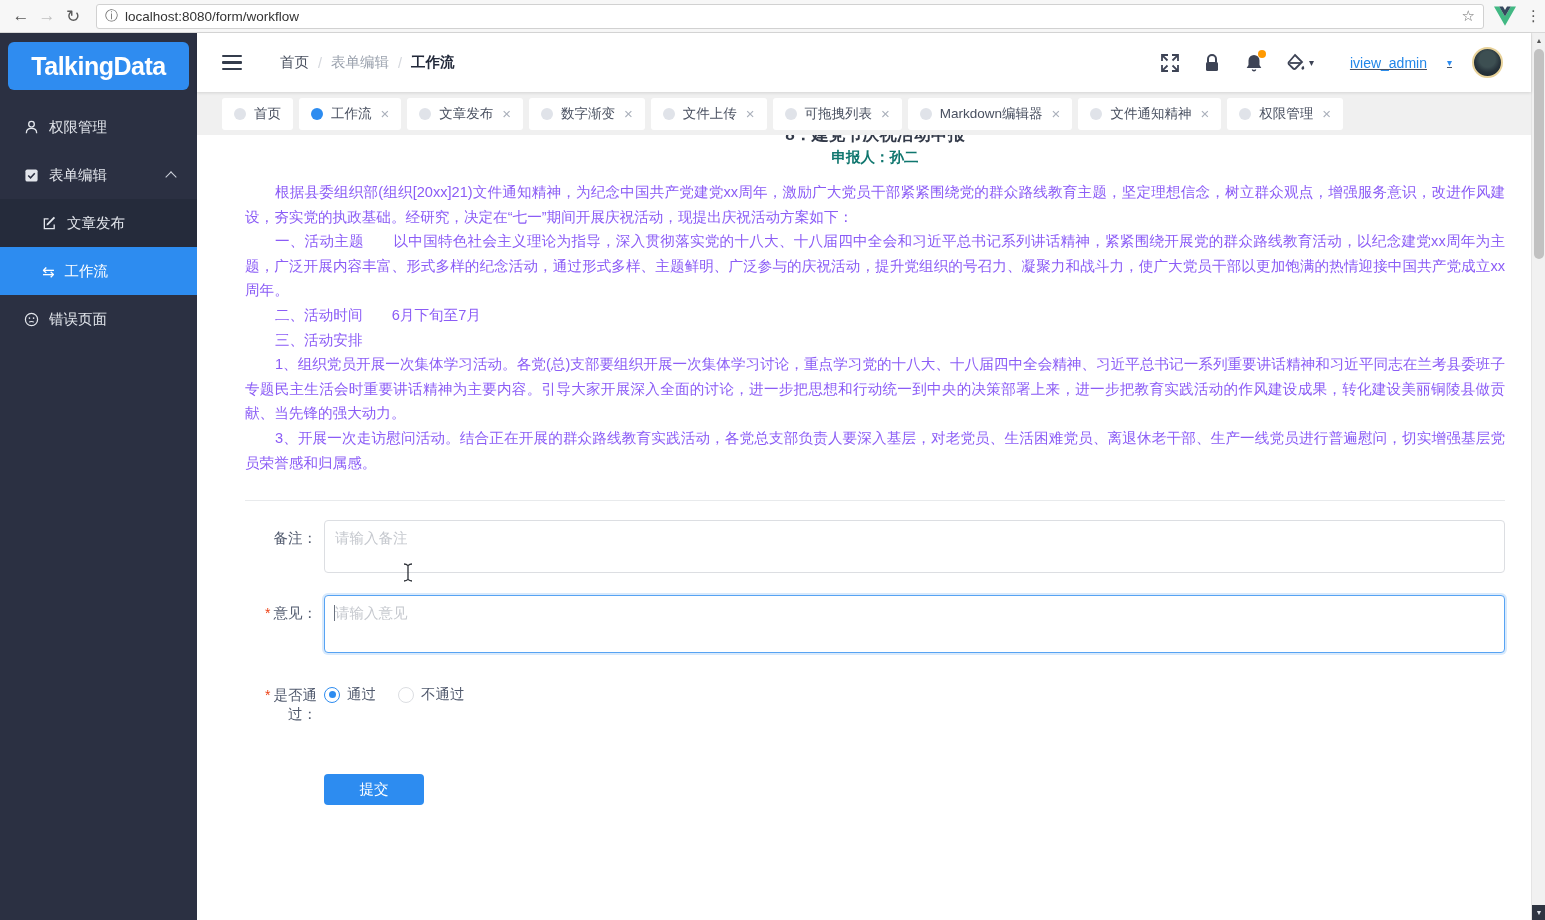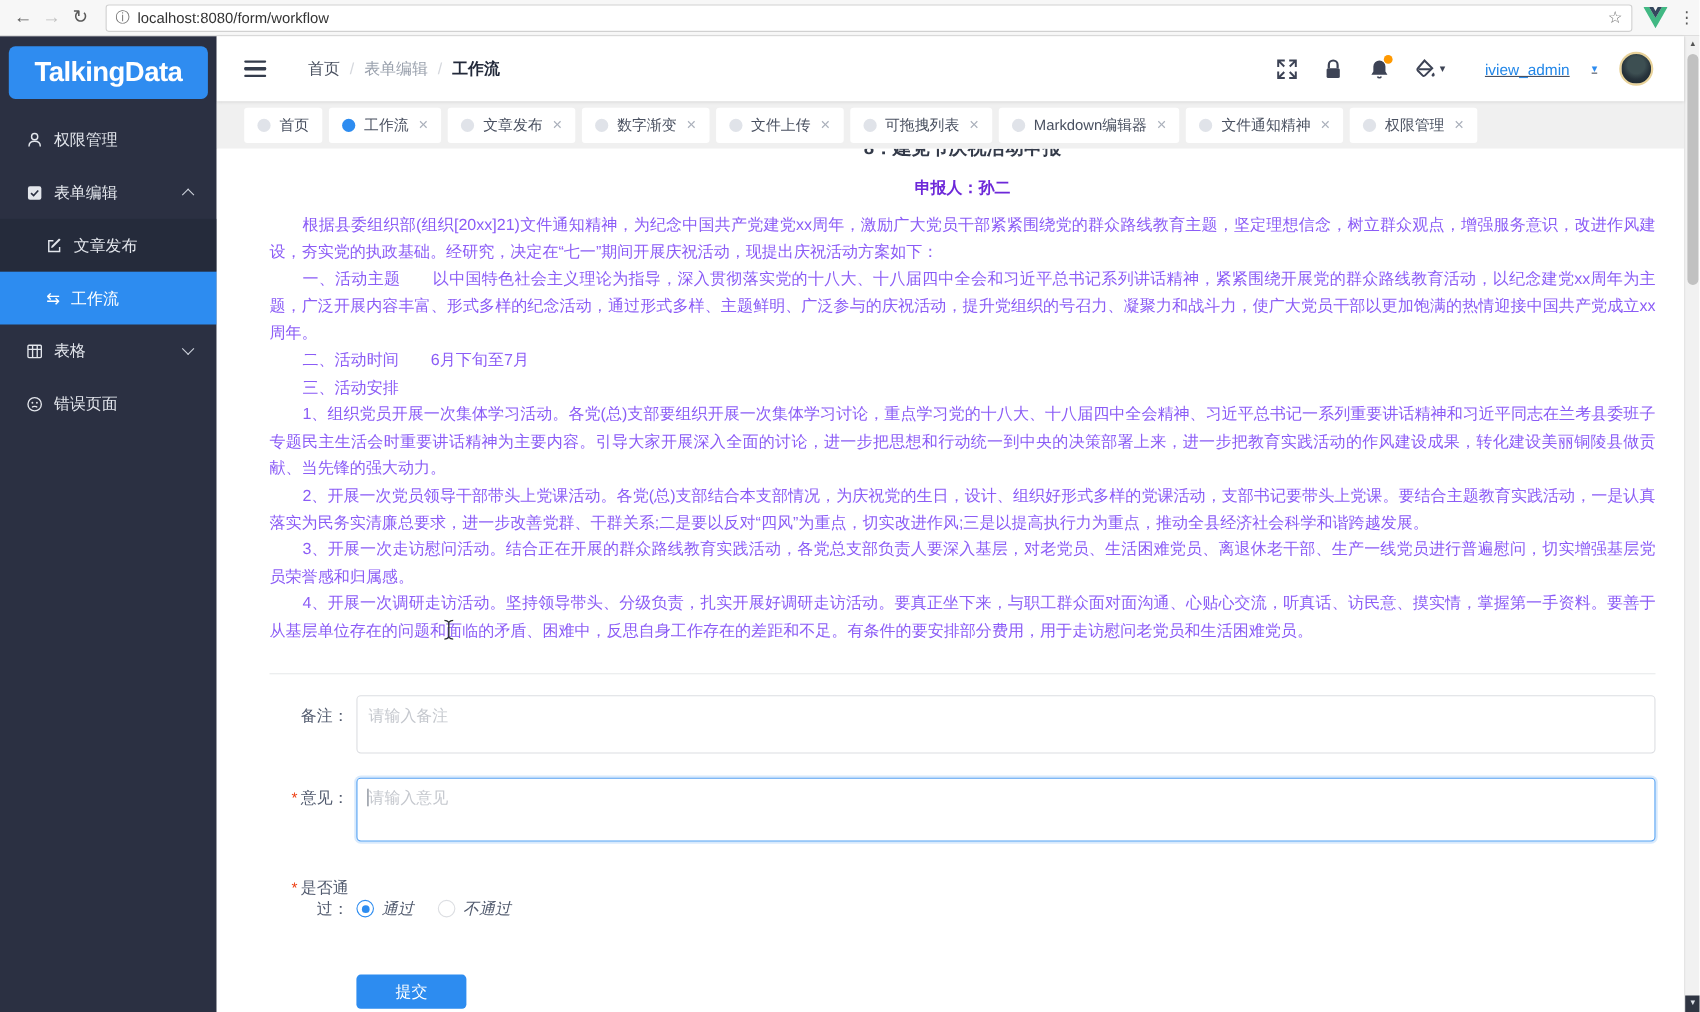--- a/index.html
+++ b/index.html
@@ -55,40 +55,40 @@
   .tab { background:#fff; height:32px; border-radius:3px; display:flex; align-items:center; padding:0 12px; margin-right:6px; font-size:13.5px; color:#495060; cursor:pointer; }
   .tab .dot { width:12px; height:12px; border-radius:50%; background:#e0e3e9; margin-right:8px; }
   .tab.active .dot { background:#2d8cf0; }
   .tab .x { color:#aab0bb; margin-left:9px; font-size:15px; line-height:1; }
 
   
   .main { position:absolute; left:197px; top:135px; width:1334px; height:785px; background:#fff; overflow:hidden; }
   .doc { padding:0 26px 0 48px; }
   .title-clip { height:12px; overflow:hidden; }
   .doc-title { text-align:center; font-size:17px; font-weight:700; color:#333a49; transform:translateY(-12px); }
-  .applicant { text-align:center; font-size:14.5px; font-weight:700; color:#6d28d9; margin-top:14px; }
+  .applicant { text-align:center; font-size:14.5px; font-weight:700; color:#0f766e; margin-top:1px; }
   .paras { margin-top:13px; }
   .paras p { font-size:14.6px; line-height:24.6px; color:#8b5cf6; text-align:justify; text-indent:2.05em; }
   .divider { border-top:1px solid #e8eaec; margin-top:25px; }
 
   
   .form { margin-top:19px; }
   .frow { display:flex; margin-bottom:22px; }
   .flabel { width:72px; flex:0 0 auto; text-align:right; font-size:14.5px; color:#515a6e; padding-top:9px; }
   .req { color:#ed4014; margin-right:3px; font-size:14px; }
   .fctrl { flex:1; margin-left:7px; position:relative; }
   textarea { width:100%; resize:none; border:1px solid #dcdee2; border-radius:4px; font-family:inherit; font-size:14.5px; color:#495060; padding:8px 10px; outline:none; display:block; }
   textarea::placeholder { color:#c5c8ce; }
   textarea.focused { border-color:#57a3f3; box-shadow:0 0 0 2px rgba(45,140,240,.18); }
   .ta-opinion { height:58px; }
   .ta-remark { height:53px; }
   .caret-line { position:absolute; left:10px; top:10px; width:1px; height:16px; background:#6b7380; }
   .radio-row { margin-top:32px; margin-bottom:0; }
   .radio-row .flabel { padding-top:1px; }
-  .radios { display:flex; align-items:flex-end; gap:22px; margin-left:7px; padding-top:0;font-style:italic; }
+  .radios { display:flex; align-items:flex-start; gap:22px; margin-left:7px; padding-top:0; }
   .radio { display:flex; align-items:center; gap:7px; cursor:pointer; font-size:14.5px; color:#515a6e; }
   .rdot { width:16px; height:16px; border-radius:50%; border:1px solid #dcdee2; background:#fff; position:relative; }
   .radio.checked .rdot { border-color:#2d8cf0; }
   .radio.checked .rdot::after { content:""; position:absolute; left:3.5px; top:3.5px; width:7px; height:7px; border-radius:50%; background:#2d8cf0; }
   .btn-row { margin-top:50px; }
   .submit { margin-left:79px; width:100px; height:31px; background:#2d8cf0; color:#fff; border:none; border-radius:4px; font-size:14.5px; font-family:inherit; cursor:pointer; }
 
   
   .scrollbar { position:absolute; right:0; top:33px; width:14px; height:887px; background:#f1f1f1; border-left:1px solid #e4e4e4; }
   .sb-btn { width:14px; height:15px; display:flex; align-items:center; justify-content:center; font-size:7px; color:#555; }
@@ -145,30 +145,20 @@
           <path d="M6.5 9.5 L14 2 L12.5 0.8 L5.2 8.2 L4.8 10 Z" fill="#e3e6ec"></path>
         </svg>
       <span>文章发布</span>
     </div>
 
     <div class="side-item sub active">
       <span class="swap-glyph">⇆</span>
       <span>工作流</span>
     </div>
 
-    <div class="side-item">
-      <svg class="sicon" viewBox="0 0 16 16">
-          <rect x="1.5" y="2" width="13" height="12" rx="1" fill="none" stroke="#e3e6ec" stroke-width="1.3"></rect>
-          <line x1="1.5" y1="6" x2="14.5" y2="6" stroke="#e3e6ec" stroke-width="1.3"></line>
-          <line x1="6" y1="2" x2="6" y2="14" stroke="#e3e6ec" stroke-width="1.3"></line>
-          <line x1="10.5" y1="2" x2="10.5" y2="14" stroke="#e3e6ec" stroke-width="1.3"></line>
-        </svg>
-      <span>表格</span>
-      <span class="chev"></span>
-    </div>
 
     <div class="side-item">
       <svg class="sicon" viewBox="0 0 16 16">
           <circle cx="8" cy="8" r="6.5" fill="none" stroke="#e3e6ec" stroke-width="1.3"></circle>
           <circle cx="5.8" cy="6.5" r="0.9" fill="#e3e6ec"></circle>
           <circle cx="10.2" cy="6.5" r="0.9" fill="#e3e6ec"></circle>
           <path d="M5.5 11 C6.3 9.8 9.7 9.8 10.5 11" fill="none" stroke="#e3e6ec" stroke-width="1.2"></path>
         </svg>
       <span>错误页面</span>
     </div>
@@ -282,23 +272,21 @@
       <div class="doc-title">8：建党节庆祝活动申报</div>
     </div>
     <div class="applicant">申报人：孙二</div>
 
     <div class="paras">
       <p>根据县委组织部(组织[20xx]21)文件通知精神，为纪念中国共产党建党xx周年，激励广大党员干部紧紧围绕党的群众路线教育主题，坚定理想信念，树立群众观点，增强服务意识，改进作风建设，夯实党的执政基础。经研究，决定在“七一”期间开展庆祝活动，现提出庆祝活动方案如下：</p>
       <p>一、活动主题　　以中国特色社会主义理论为指导，深入贯彻落实党的十八大、十八届四中全会和习近平总书记系列讲话精神，紧紧围绕开展党的群众路线教育活动，以纪念建党xx周年为主题，广泛开展内容丰富、形式多样的纪念活动，通过形式多样、主题鲜明、广泛参与的庆祝活动，提升党组织的号召力、凝聚力和战斗力，使广大党员干部以更加饱满的热情迎接中国共产党成立xx周年。</p>
       <p>二、活动时间　　6月下旬至7月</p>
       <p>三、活动安排</p>
       <p>1、组织党员开展一次集体学习活动。各党(总)支部要组织开展一次集体学习讨论，重点学习党的十八大、十八届四中全会精神、习近平总书记一系列重要讲话精神和习近平同志在兰考县委班子专题民主生活会时重要讲话精神为主要内容。引导大家开展深入全面的讨论，进一步把思想和行动统一到中央的决策部署上来，进一步把教育实践活动的作风建设成果，转化建设美丽铜陵县做贡献、当先锋的强大动力。</p>
-      <p>2、开展一次党员领导干部带头上党课活动。各党(总)支部结合本支部情况，为庆祝党的生日，设计、组织好形式多样的党课活动，支部书记要带头上党课。要结合主题教育实践活动，一是认真落实为民务实清廉总要求，进一步改善党群、干群关系;二是要以反对“四风”为重点，切实改进作风;三是以提高执行力为重点，推动全县经济社会科学和谐跨越发展。</p>
       <p>3、开展一次走访慰问活动。结合正在开展的群众路线教育实践活动，各党总支部负责人要深入基层，对老党员、生活困难党员、离退休老干部、生产一线党员进行普遍慰问，切实增强基层党员荣誉感和归属感。</p>
-      <p>4、开展一次调研走访活动。坚持领导带头、分级负责，扎实开展好调研走访活动。要真正坐下来，与职工群众面对面沟通、心贴心交流，听真话、访民意、摸实情，掌握第一手资料。要善于从基层单位存在的问题和面临的矛盾、困难中，反思自身工作存在的差距和不足。有条件的要安排部分费用，用于走访慰问老党员和生活困难党员。</p>
     </div>
 
     <div class="divider"></div>
 
     <div class="form">
       <div class="frow">
         <div class="flabel"><span>备注：</span></div>
         <div class="fctrl">
           <textarea class="ta-remark" placeholder="请输入备注" style=""></textarea>
         </div>

